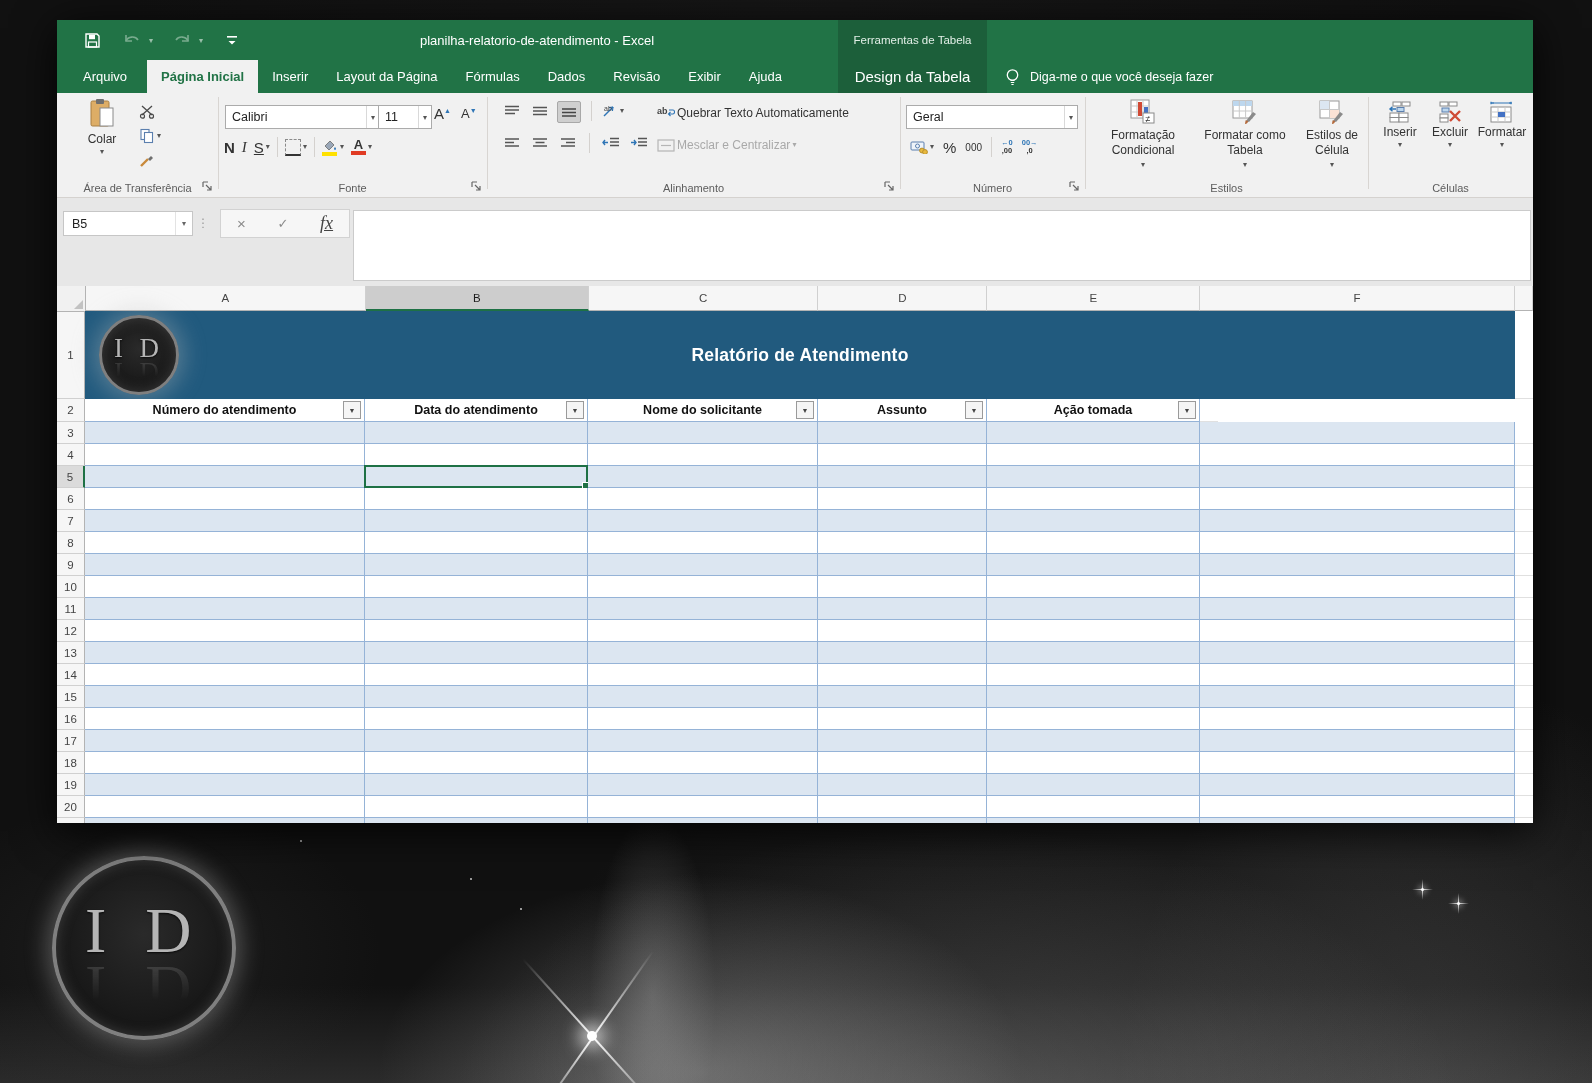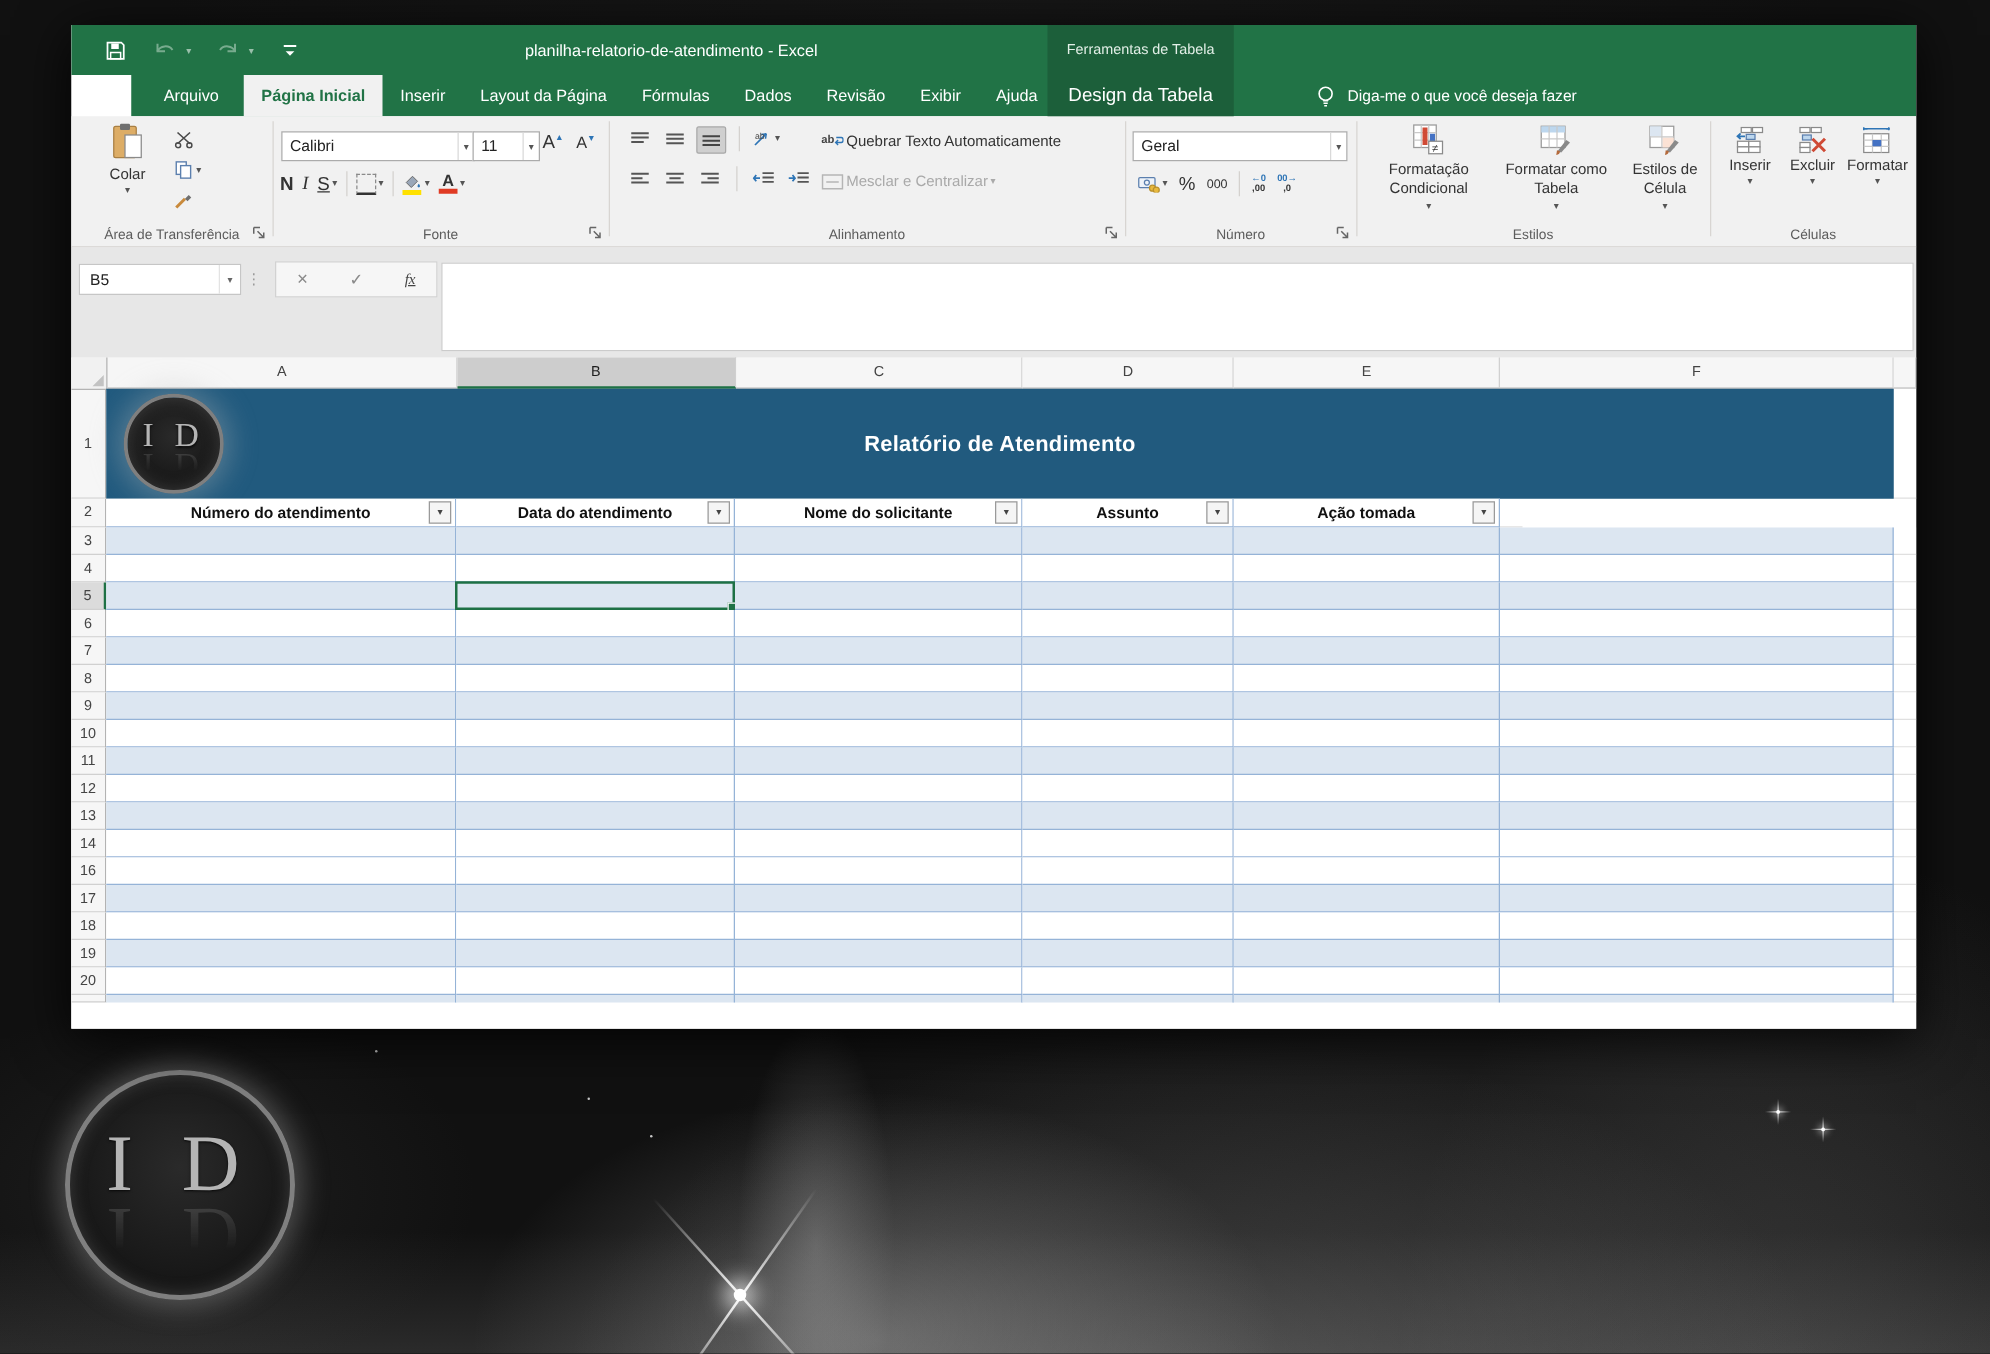--- a/index.html
+++ b/index.html
@@ -54,21 +54,21 @@
   .titlebar{position:relative;height:40px;background:#217346;}
   .qat{position:absolute;left:24px;top:0;height:40px;display:flex;align-items:center;gap:18px;}
   .qat .qbtn{display:flex;align-items:center;justify-content:center;width:22px;height:24px;}
   .qat .dim{opacity:.5;}
   .qat .tinycaret{font-size:8px;color:rgba(255,255,255,.55);margin-left:-12px;}
   .wtitle{position:absolute;left:480px;top:0;transform:translateX(-50%);height:40px;display:flex;align-items:center;
     color:#fff;font-size:13px;white-space:nowrap;}
   .ctx-block{position:absolute;left:781px;top:0;width:149px;height:73px;background:#1c5f3a;z-index:2;}
   .ctx-head{height:40px;display:flex;align-items:center;justify-content:center;color:#e2efe7;font-size:11.5px;}
   .ctx-tab{height:33px;display:flex;align-items:center;justify-content:center;color:#fff;font-size:15px;cursor:default;}
-  .tabrow{position:relative;height:33px;background:#217346;display:flex;align-items:stretch;padding-left:9px;margin-left:48px;}
+  .tabrow{position:relative;height:33px;background:#217346;display:flex;align-items:stretch;padding-left:9px;}
   .tab{display:flex;align-items:center;padding:0 14px;color:#fff;font-size:13px;white-space:nowrap;cursor:default;}
   .tab.file{padding:0 17px;margin-right:3px;}
   .tab.active{background:#f1f1f1;color:#217346;font-weight:bold;}
   .tellme{position:absolute;left:948px;top:0;height:33px;display:flex;align-items:center;gap:10px;color:#fff;font-size:12.5px;}
   
   .ribbon{position:relative;height:104px;background:#f1f1f1;border-bottom:1px solid #d5d2cf;}
   .rsep{position:absolute;top:4px;bottom:8px;width:1px;background:#d8d5d2;}
   .grp{position:absolute;top:0;height:104px;}
   .grp-label{position:absolute;bottom:3px;left:0;right:0;text-align:center;font-size:11px;color:#5c5c5c;}
   .launcher{position:absolute;bottom:5px;right:5px;width:12px;height:12px;cursor:default;}
@@ -89,21 +89,21 @@
   .decbtn .bl{color:#2e75b6;}
   .stylebtn{position:absolute;top:6px;display:flex;flex-direction:column;align-items:center;gap:3px;font-size:12px;color:#333;text-align:center;line-height:15px;cursor:default;}
   
   .fstrip{position:relative;height:88px;background:#e7e7e7;border-bottom:1px solid #c9c9c9;}
   .namebox{position:absolute;left:6px;top:13px;width:120px;height:23px;background:#fff;border:1px solid #c6c6c6;
     display:flex;align-items:center;font-size:12.5px;color:#222;padding-left:8px;}
   .namebox .cc{margin-left:auto;height:100%;display:flex;align-items:center;padding:0 6px;color:#666;font-size:8px;border-left:1px solid #e3e3e3;}
   .fdots{position:absolute;left:140px;top:13px;height:23px;display:flex;align-items:center;color:#9a9a9a;font-size:12px;}
   .fbtns{position:absolute;left:163px;top:11px;width:128px;height:27px;background:#f6f6f6;border:1px solid #d2d2d2;
     display:flex;align-items:center;justify-content:space-around;color:#8a8a8a;}
-  .fbtns .fx{font-family:"Liberation Serif",serif;font-style:italic;color:#444;font-size:12px;text-decoration:underline;}
+  .fbtns .fx{font-family:"Liberation Serif",serif;font-style:italic;color:#444;font-size:18px;text-decoration:underline;}
   .finput{position:absolute;left:296px;top:12px;right:2px;height:69px;background:#fff;border:1px solid #cbcbcb;}
   
   .grid{position:absolute;left:0;top:266px;right:0;bottom:0;background:#fff;}
   .chrow{display:flex;height:25px;}
   .corner{width:28px;height:25px;background:#f1f1f1;border-right:1px solid #b3b3b3;border-bottom:1px solid #b3b3b3;position:relative;}
   .corner::after{content:"";position:absolute;right:2px;bottom:2px;border-style:solid;border-width:0 0 9px 9px;border-color:transparent transparent #c2c2c2 transparent;}
   .colhead{height:25px;background:#f6f6f6;border-right:1px solid #d0d0d0;border-bottom:1px solid #b3b3b3;
     display:flex;align-items:center;justify-content:center;font-size:11.5px;color:#444;box-sizing:border-box;}
   .colhead.sel{background:#cdcdcd;border-bottom:2px solid #1e7145;color:#1e1e1e;}
   .g-row{display:flex;}
@@ -674,20 +674,30 @@
             <div class="rowhead" style="height: 22px;">14</div>
             <div class="td" style="width: 280px; height: 22px;"></div>
             <div class="td" style="width: 223px; height: 22px;"></div>
             <div class="td" style="width: 230px; height: 22px;"></div>
             <div class="td" style="width: 169px; height: 22px;"></div>
             <div class="td" style="width: 213px; height: 22px;"></div>
             <div class="td" style="width: 315px; height: 22px;"></div>
             <div class="sliver" style="width: 18px; height: 22px;"></div>
           </div>
           <div class="g-row">
+            <div class="rowhead" style="height: 22px;">15</div>
+            <div class="td band" style="width: 280px; height: 22px;"></div>
+            <div class="td band" style="width: 223px; height: 22px;"></div>
+            <div class="td band" style="width: 230px; height: 22px;"></div>
+            <div class="td band" style="width: 169px; height: 22px;"></div>
+            <div class="td band" style="width: 213px; height: 22px;"></div>
+            <div class="td band" style="width: 315px; height: 22px;"></div>
+            <div class="sliver" style="width: 18px; height: 22px;"></div>
+          </div>
+          <div class="g-row">
             <div class="rowhead" style="height: 22px;">16</div>
             <div class="td" style="width: 280px; height: 22px;"></div>
             <div class="td" style="width: 223px; height: 22px;"></div>
             <div class="td" style="width: 230px; height: 22px;"></div>
             <div class="td" style="width: 169px; height: 22px;"></div>
             <div class="td" style="width: 213px; height: 22px;"></div>
             <div class="td" style="width: 315px; height: 22px;"></div>
             <div class="sliver" style="width: 18px; height: 22px;"></div>
           </div>
           <div class="g-row">

